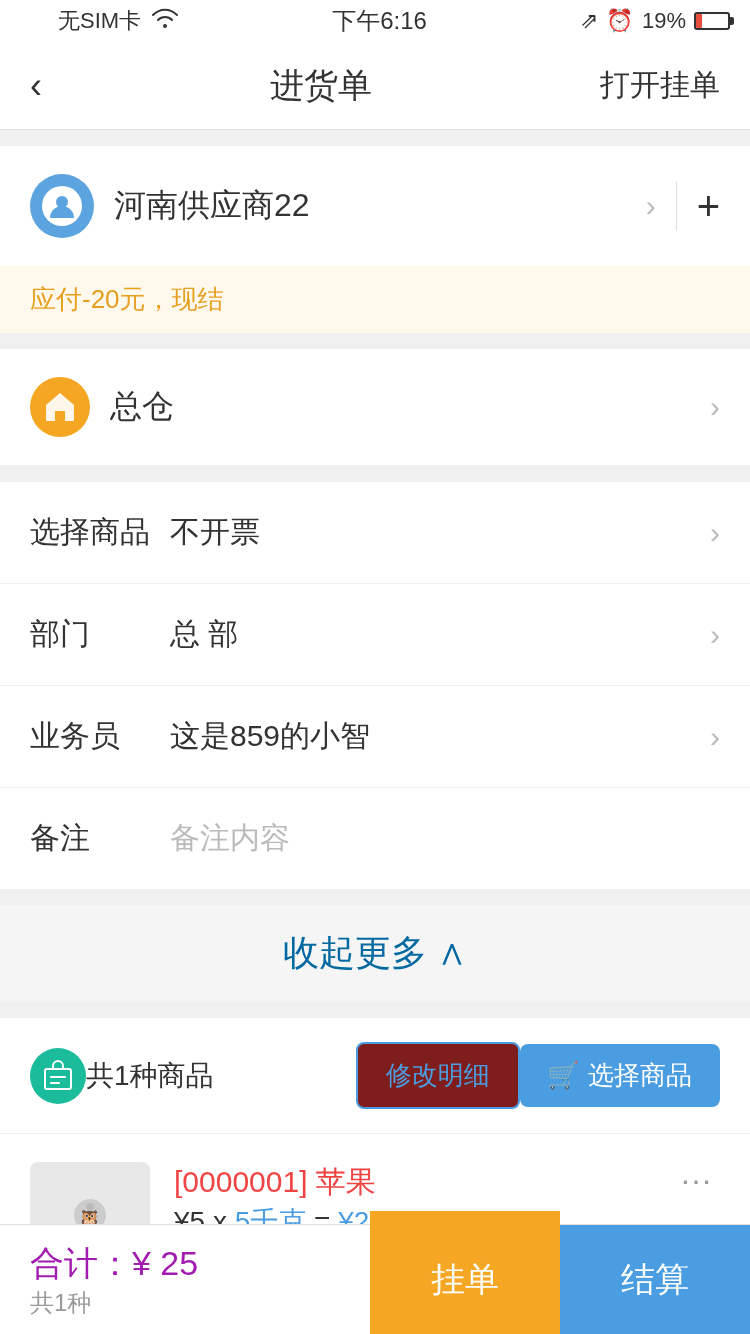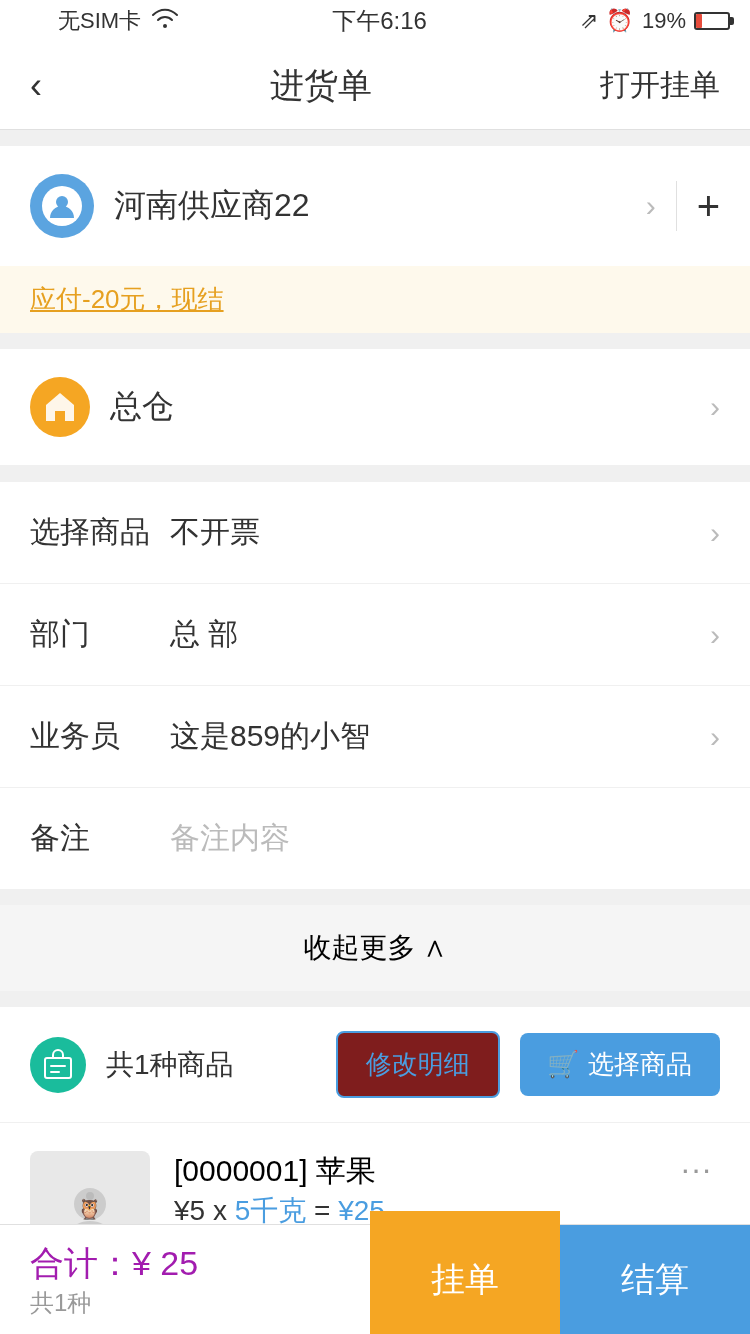--- a/index.html
+++ b/index.html
@@ -136,21 +136,20 @@
       font-size: 30px;
       color: #bbb;
     }
 
     
     .payment-notice {
       padding: 16px 30px;
       background: #fef9ec;
       font-size: 26px;
       color: #e6a020;
-      text-decoration: underline;
     }
 
     
     .warehouse-row {
       display: flex;
       align-items: center;
       padding: 28px 30px;
       background: #fff;
     }
     .warehouse-icon {
@@ -193,35 +192,34 @@
     }
     .form-value.placeholder {
       color: #bbb;
     }
 
     
     .collapse-bar {
       background: #f5f5f5;
       text-align: center;
       padding: 24px;
-      font-size: 28px;
-      color: #000000;
+      font-size: 36px;
+      color: #0369a1;
       cursor: pointer;
     }
 
     
     .products-section {
       background: #fff;
       margin-bottom: 16px;
     }
     .products-header {
       display: flex;
       align-items: center;
       padding: 24px 30px;
-      gap: 20px;
     }
     .products-icon {
       width: 56px;
       height: 56px;
       border-radius: 50%;
       background: #1abc9c;
       display: flex;
       align-items: center;
       justify-content: center;
       font-size: 28px;
@@ -271,21 +269,21 @@
       align-items: center;
       justify-content: center;
       flex-shrink: 0;
       overflow: hidden;
     }
     .product-info {
       flex: 1;
     }
     .product-name {
       font-size: 30px;
-      color: #000000;
+      color: #ef4444;
       margin-bottom: 0;
     }
     .product-price {
       font-size: 28px;
       color: #333;
     }
     .product-price .highlight {
       color: #4a9de0;
     }
     .product-more {

